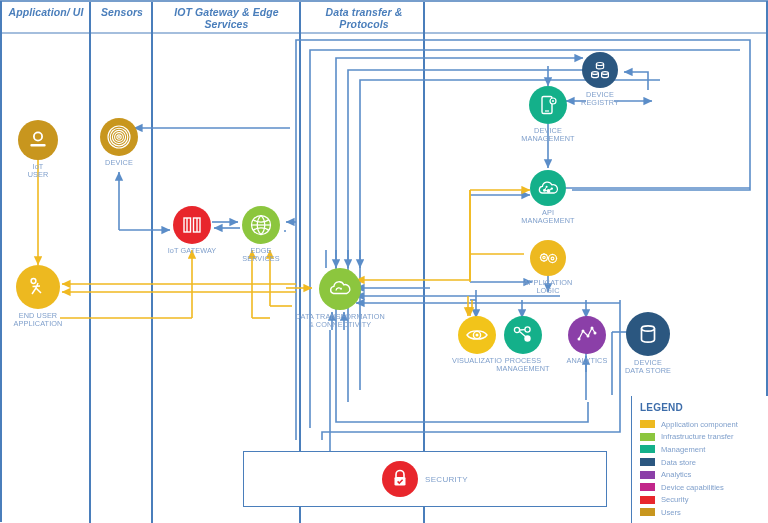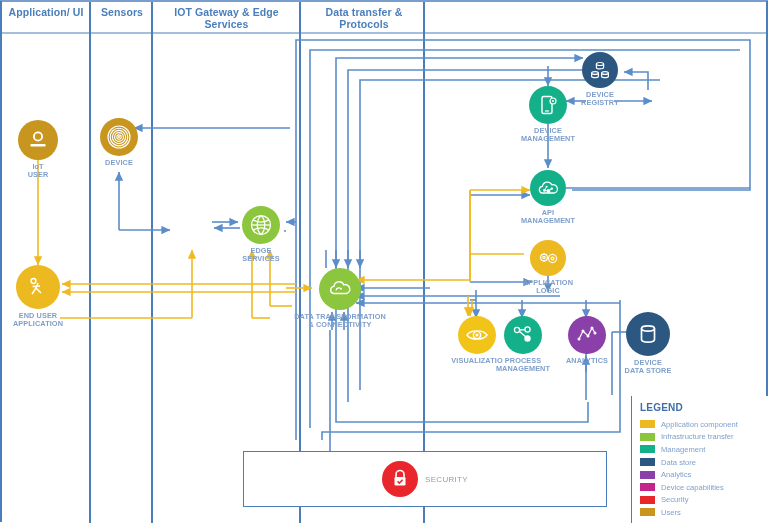--- a/index.html
+++ b/index.html
@@ -21,20 +21,21 @@
   }
   
   .col-head {
     position: absolute;
     color: #4a7ebb;
     font-weight: bold;
     font-size: 10.5px;
     line-height: 12px;
     text-align: center;
     letter-spacing: 0.1px;
+    font-style: italic;
   }
   
   .node {
     position: absolute;
     display: flex;
     flex-direction: column;
     align-items: center;
     width: 104px;
   }
   .bubble {
@@ -43,21 +44,21 @@
     align-items: center;
     justify-content: center;
     position: relative;
   }
   .node-label {
     color: #7f9fcb;
     font-size: 7.3px;
     line-height: 8.4px;
     text-align: center;
     margin-top: 3px;
-    font-weight: bold;
+    font-weight: normal;
     white-space: pre-line;
     letter-spacing: 0.1px;
   }
   
   #security-box {
     position: absolute;
     left: 243px; top: 451px;
     width: 364px; height: 56px;
     border: 1.6px solid #4a7ebb;
     background: #fff;
@@ -295,20 +296,33 @@
     <div class="bubble" style="width:44px;height:44px;background:#edb920;">
       <svg width="30" height="30" viewBox="0 0 30 30">
         <circle cx="10.5" cy="9" r="2.4" fill="none" stroke="#fff" stroke-width="1.5"></circle>
         <path d="M15,11 L13,16 M13,16 L9,22 M13,16 L18,21 M9.5,14.5 L17,14" stroke="#fff" stroke-width="1.5" fill="none"></path>
       </svg>
     </div>
     <div class="node-label">END USER
 APPLICATION</div>
   </div>
 
+  <div class="node" style="left:140px; top:206px;">
+    <div class="bubble" style="width:38px;height:38px;background:#e8262c;">
+      <svg width="24" height="24" viewBox="0 0 24 24">
+        <g fill="none" stroke="#fff" stroke-width="1.4">
+          <rect x="4" y="5" width="6.5" height="14"></rect>
+          <rect x="13.5" y="5" width="6.5" height="14"></rect>
+          <line x1="7" y1="5" x2="7" y2="19"></line>
+          <line x1="17" y1="5" x2="17" y2="19"></line>
+        </g>
+      </svg>
+    </div>
+    <div class="node-label">IoT GATEWAY</div>
+  </div>
 
   <div class="node" style="left:209px; top:206px;">
     <div class="bubble" style="width:38px;height:38px;background:#8cc63e;">
       <svg width="26" height="26" viewBox="0 0 26 26">
         <g fill="none" stroke="#fff" stroke-width="1.25">
           <circle cx="13" cy="13" r="9.5"></circle>
           <path d="M13,3.5 C8,8 8,18 13,22.5 C18,18 18,8 13,3.5"></path>
           <path d="M3.5,13 h19"></path>
           <path d="M5,7.5 C9,11 17,11 21,7.5"></path>
           <path d="M5,18.5 C9,15 17,15 21,18.5"></path>

